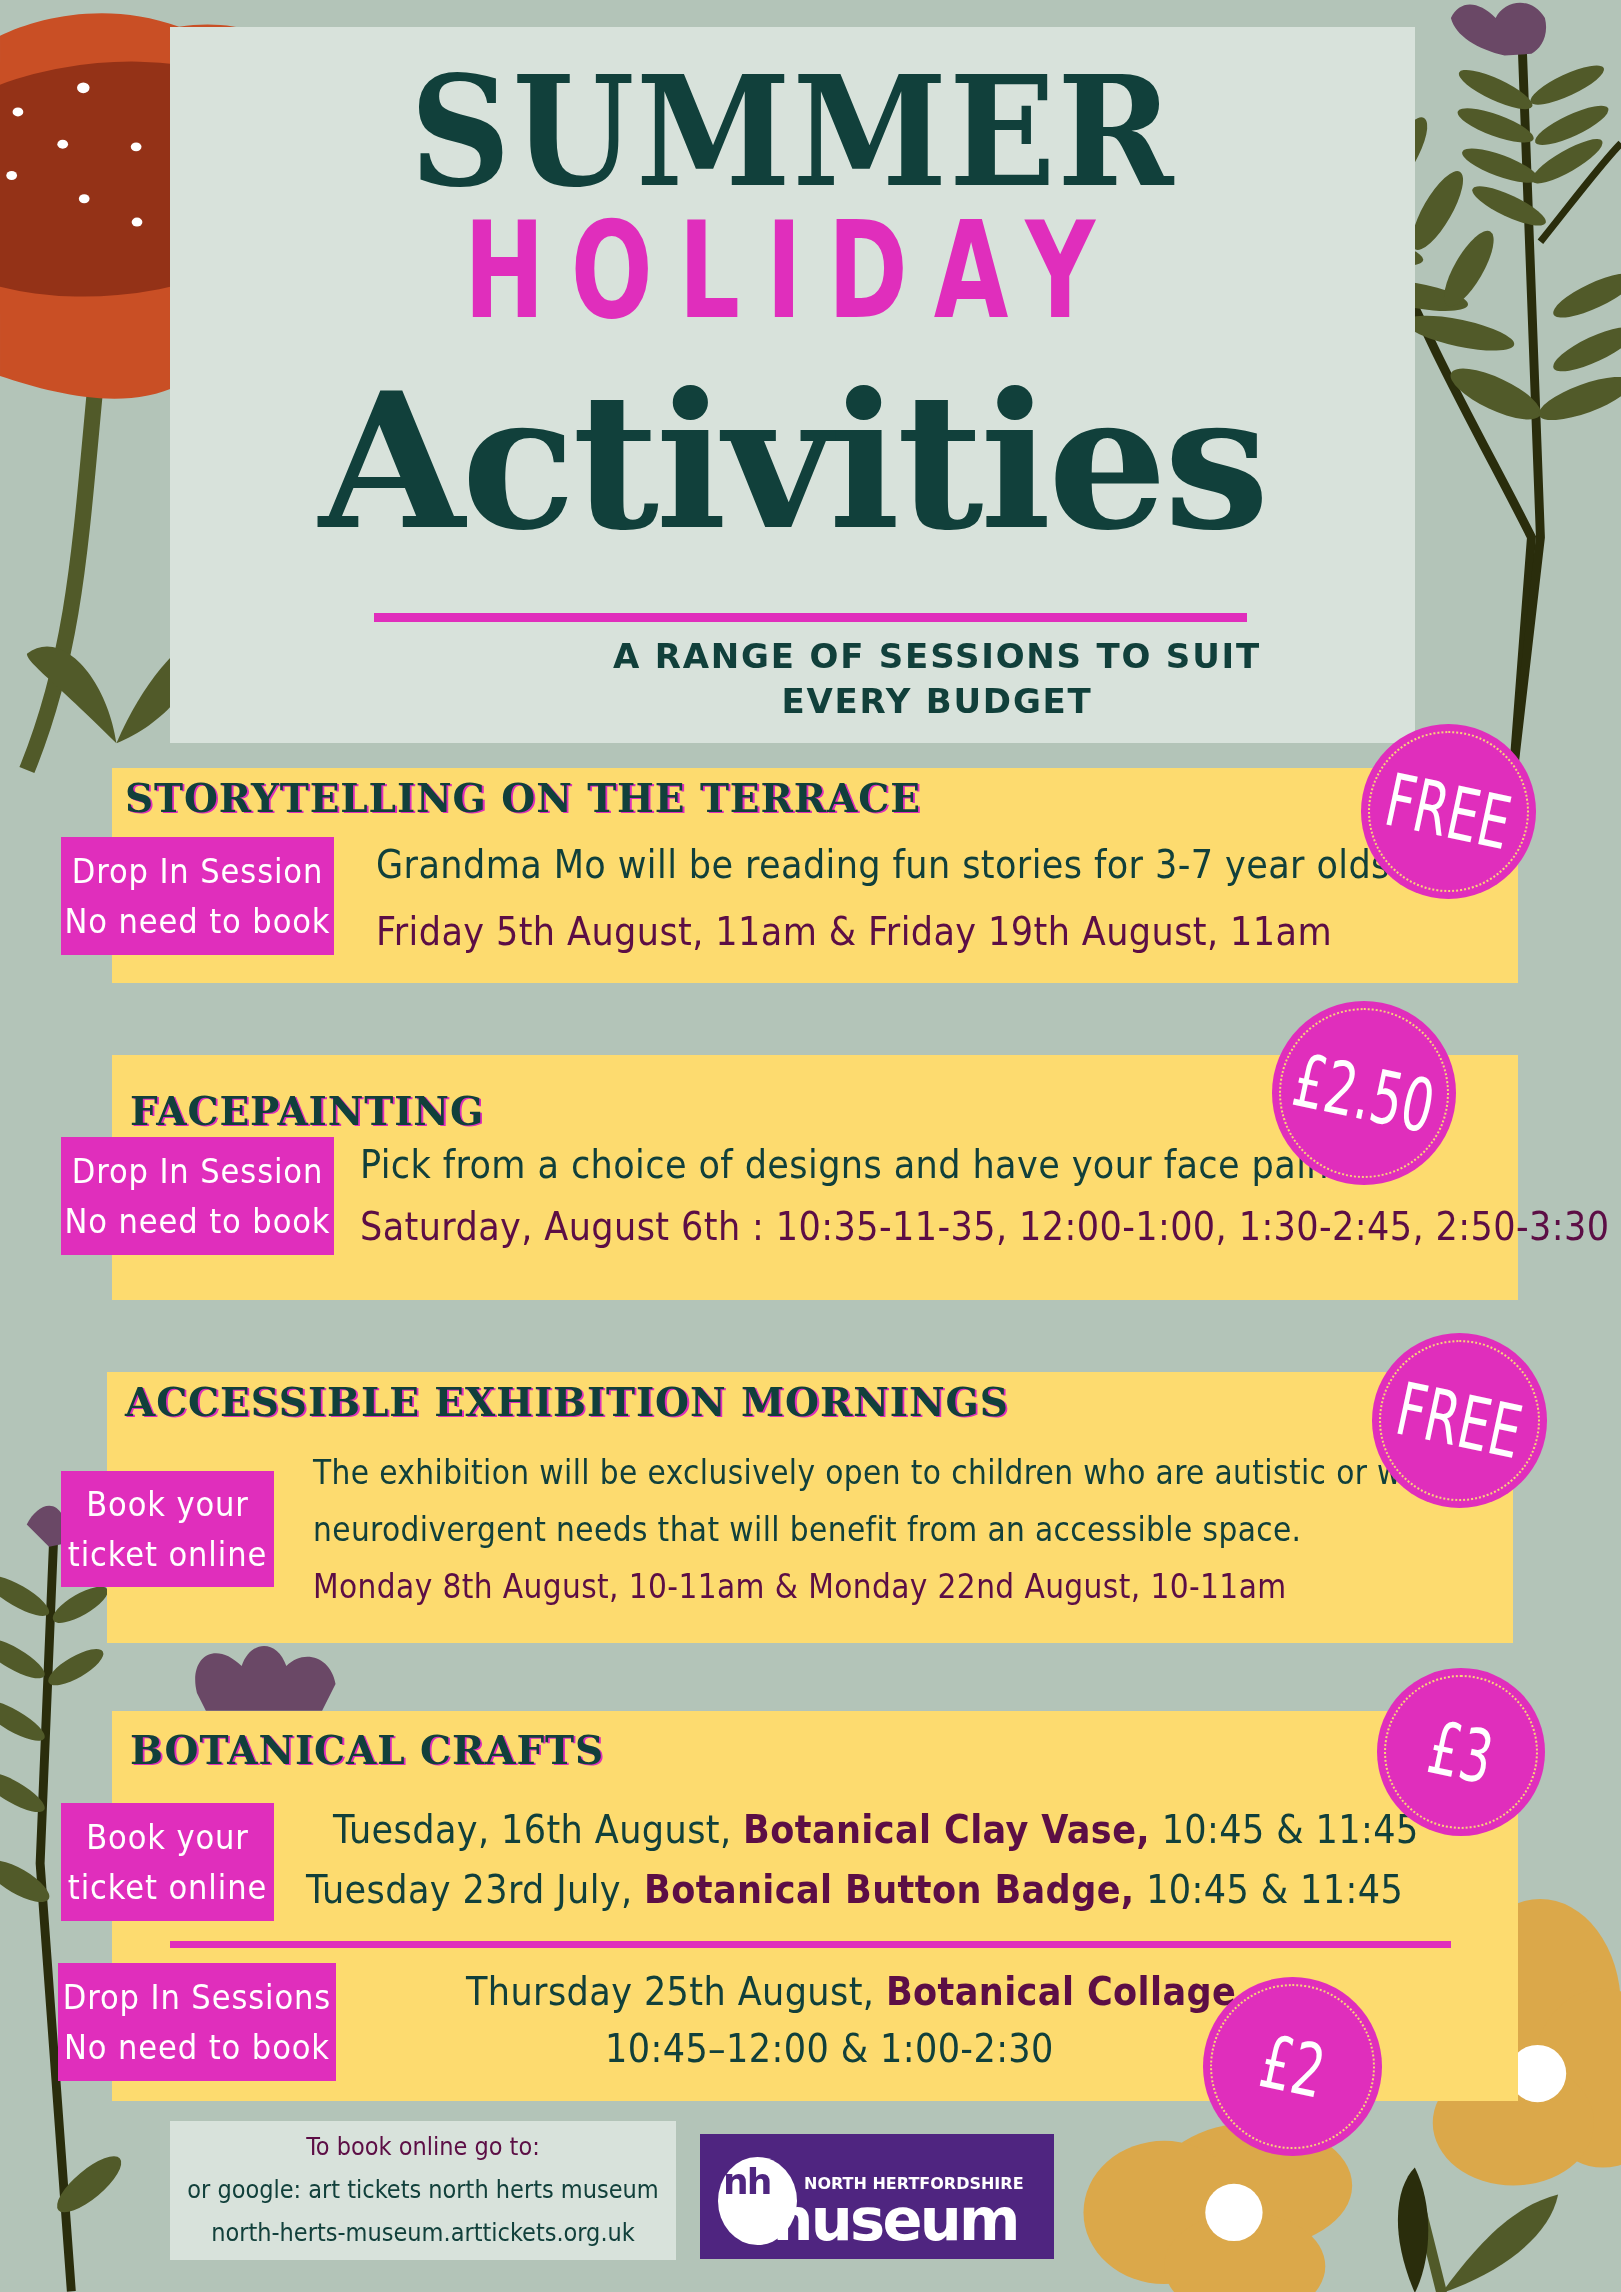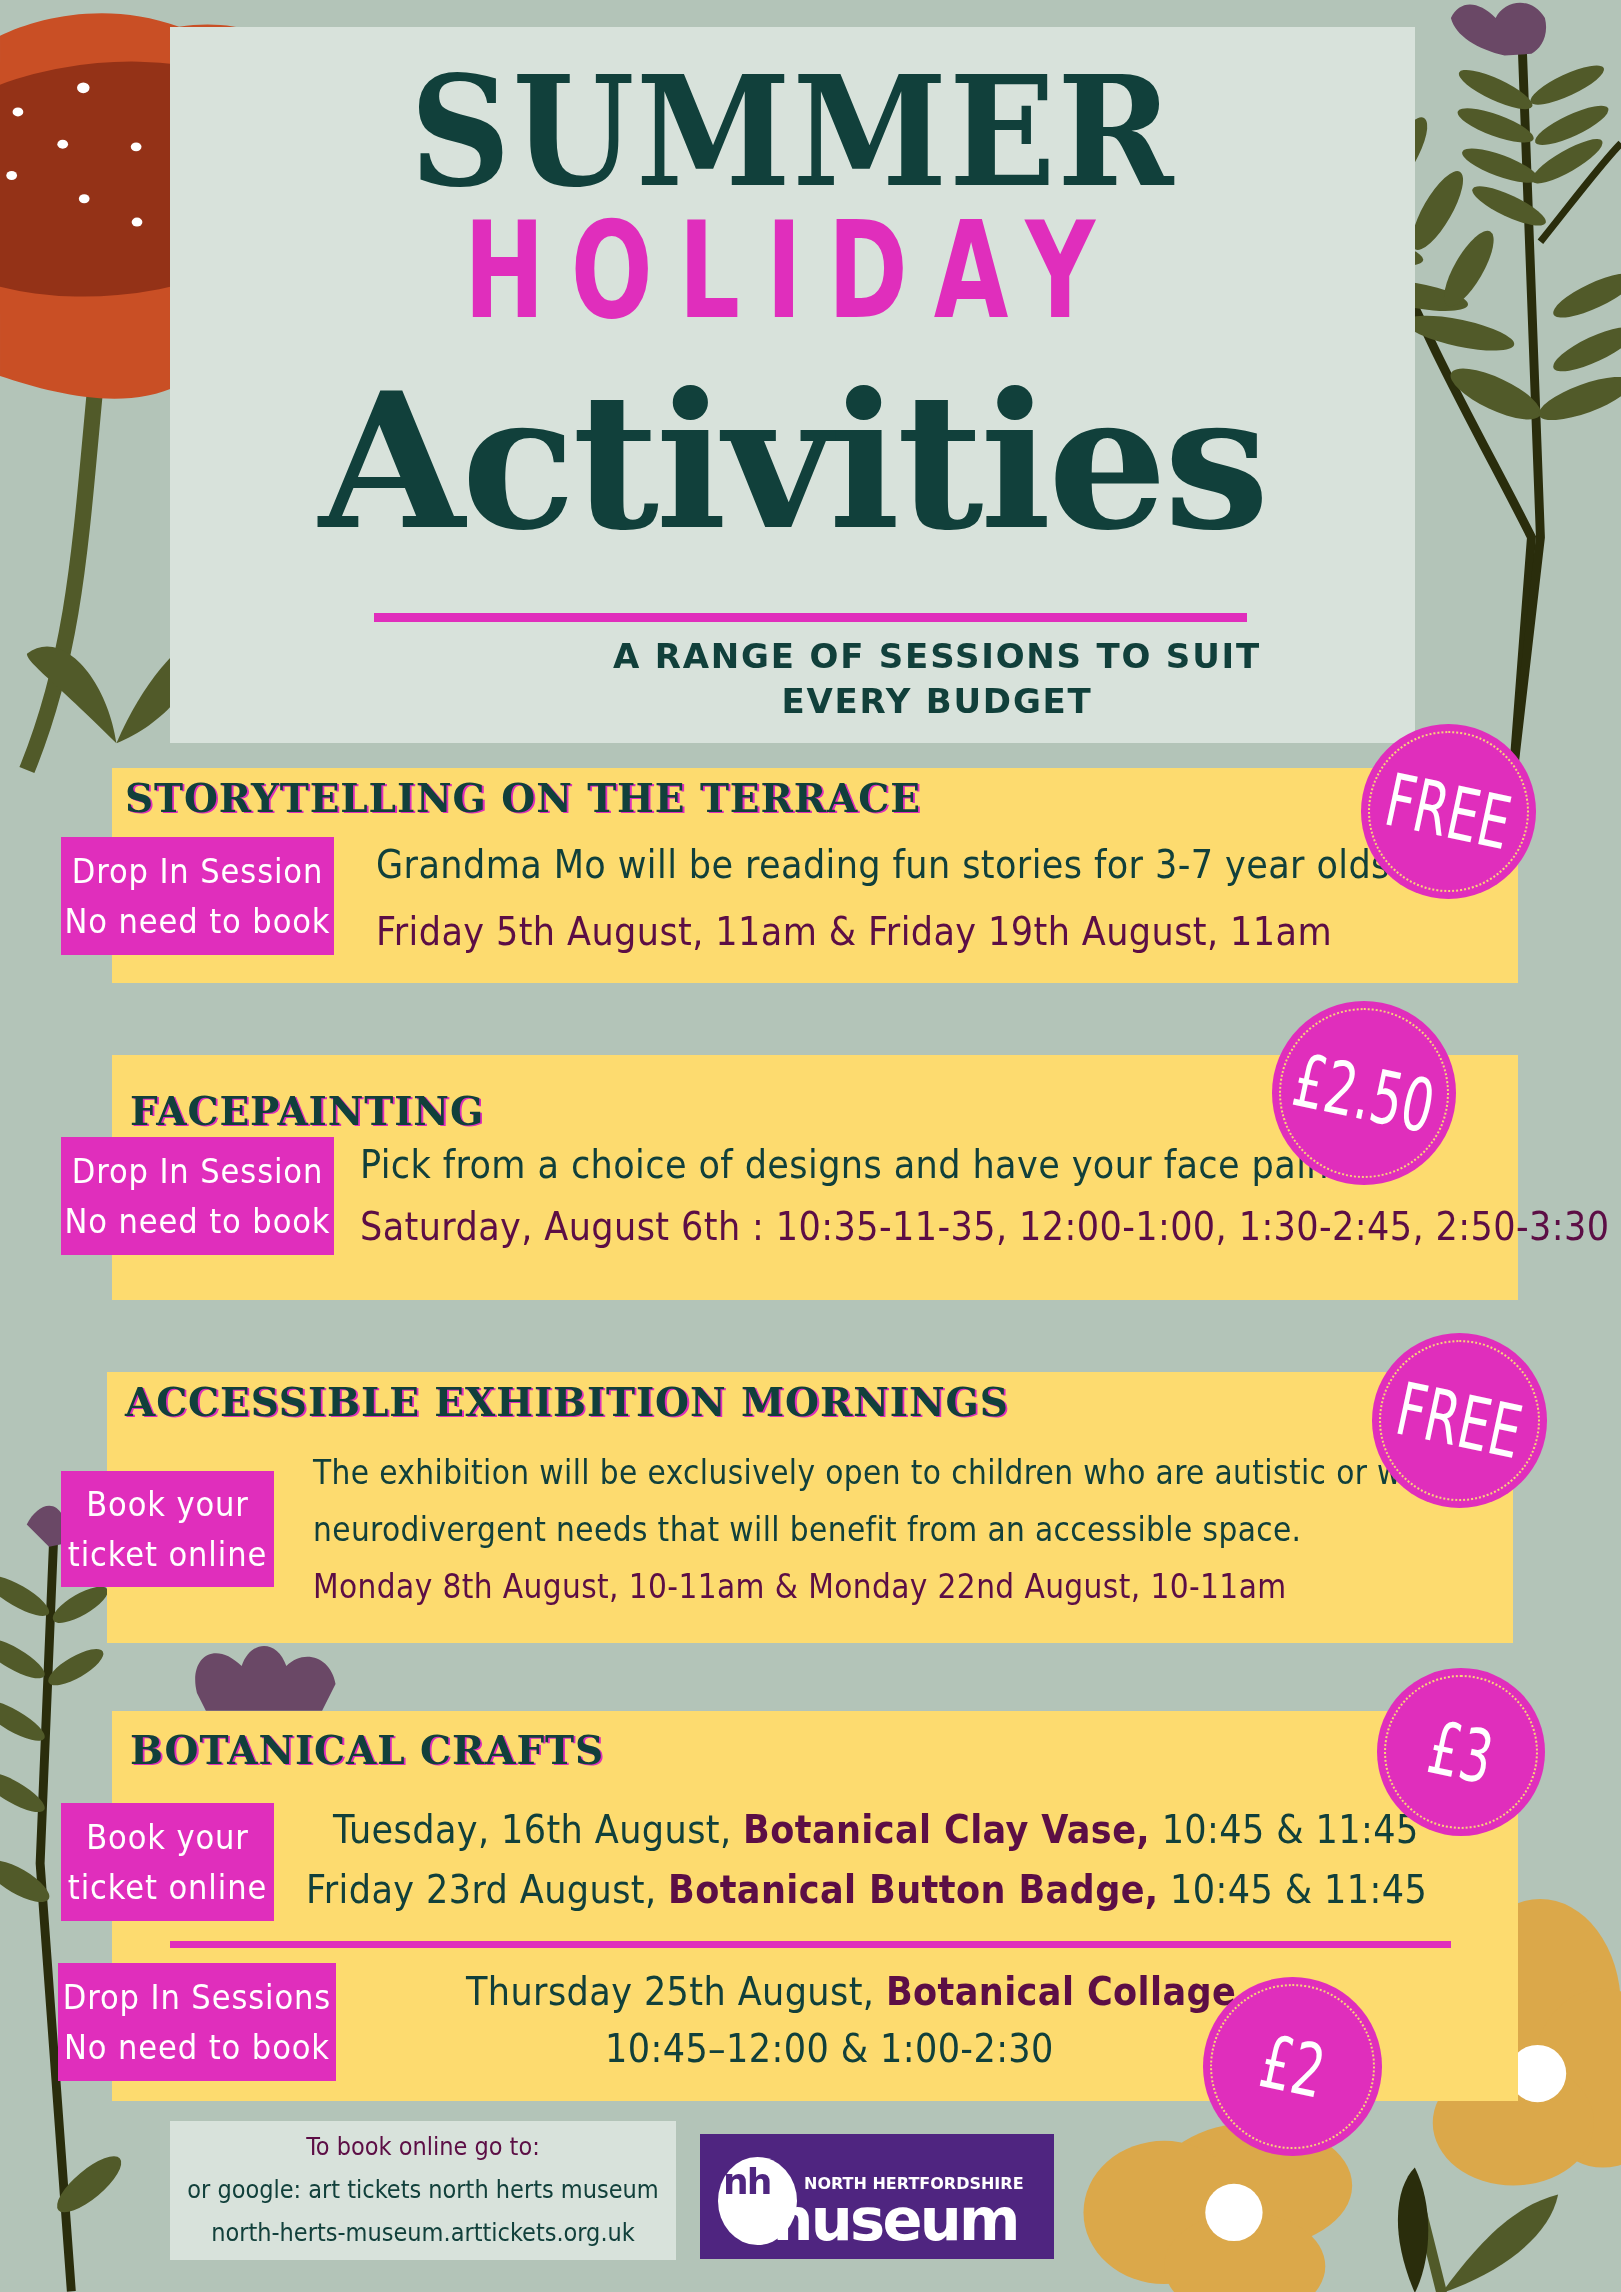--- a/index.html
+++ b/index.html
@@ -249,21 +249,21 @@
 <div class="abs card-title" style="left:130px;top:1727px;">BOTANICAL CRAFTS</div>
 
 <div class="abs tag" style="left:61px;top:1803px;width:213px;height:118px;">
   <span>Book your</span>
   <span>ticket online</span>
 </div>
 <div class="abs desc" style="left:333px;top:1807px;">
   <span>Tuesday, 16th August, </span><span class="bold-maroon">Botanical Clay Vase,</span><span> 10:45 &amp; 11:45</span>
 </div>
 <div class="abs desc" style="left:306px;top:1867px;">
-  <span>Friday 23rd August, </span><span class="bold-maroon">Botanical Button Badge,</span><span> 10:45 &amp; 11:45</span>
+  <span>Tuesday 23rd July, </span><span class="bold-maroon">Botanical Button Badge,</span><span> 10:45 &amp; 11:45</span>
 </div>
 <div class="abs badge" style="left:1377px;top:1668px;width:168px;height:168px;">
   <span class="badge-text">£3</span>
 </div>
 
 <div class="abs" style="left:170px;top:1941px;width:1281px;height:7.2px;background:#e02ebc;"></div>
 
 <div class="abs tag" style="left:58px;top:1963px;width:278px;height:118px;">
   <span>Drop In Sessions</span>
   <span>No need to book</span>

